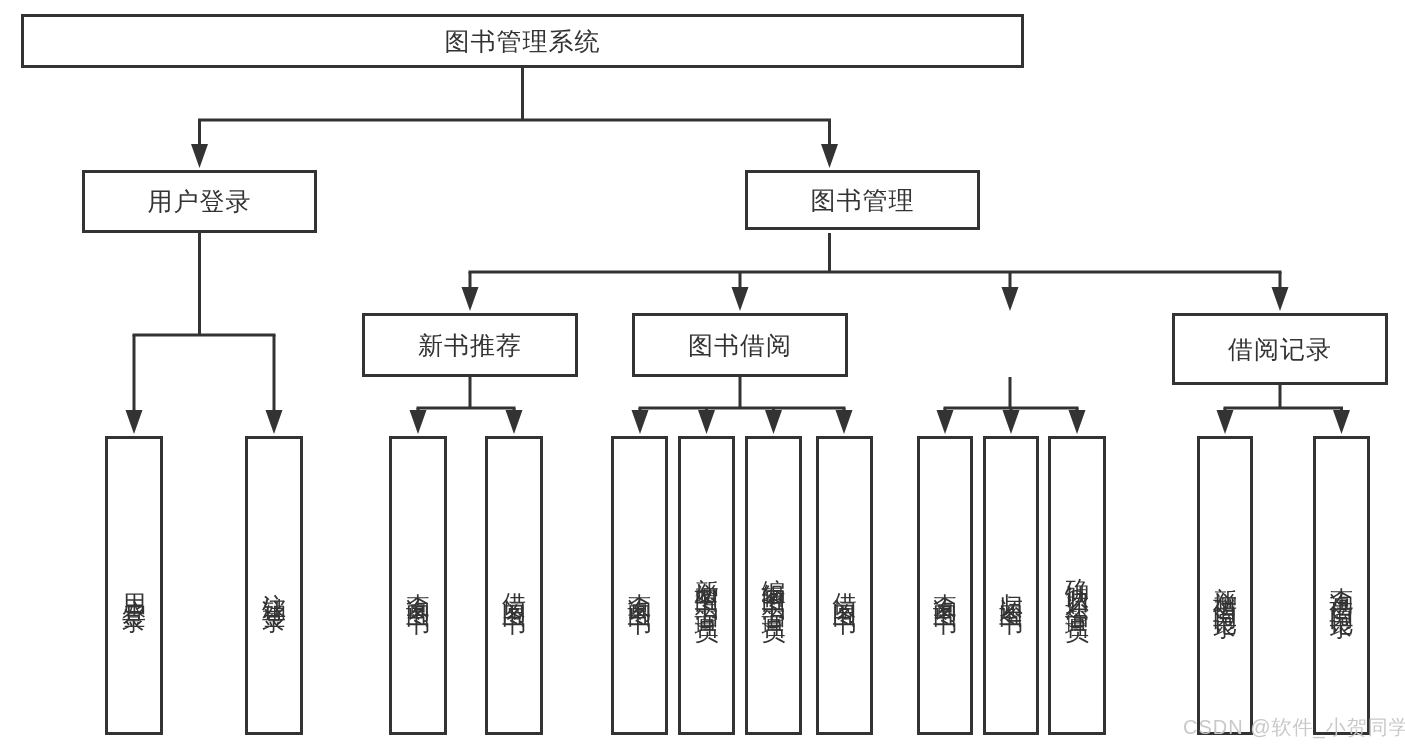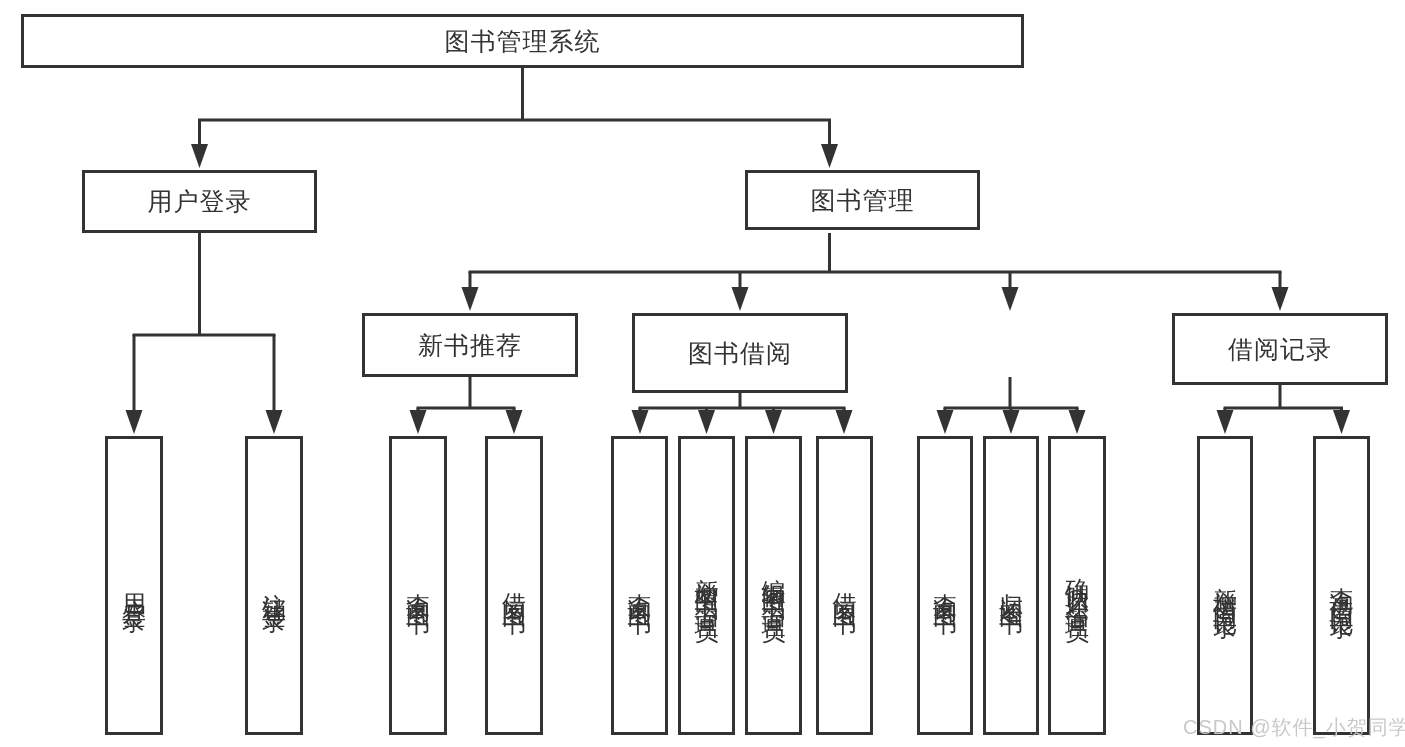--- a/index.html
+++ b/index.html
@@ -130,21 +130,21 @@
     </div>
     <div class="node h-node" style="left: 82px; top: 170px; width: 235px; height: 63px;">
       <span class="label">用户登录</span>
     </div>
     <div class="node h-node" style="left: 712px; top: 170px; width: 235px; height: 60px; margin-left: 33px;">
       <span class="label">图书管理</span>
     </div>
     <div class="node h-node" style="left: 362px; top: 313px; width: 216px; height: 64px;">
       <span class="label">新书推荐</span>
     </div>
-    <div class="node h-node" style="left: 632px; top: 313px; width: 216px; height: 80px;">
+    <div class="node h-node" style="left: 632px; top: 313px; width: 216px; height: 64px;">
       <span class="label">图书借阅</span>
     </div>
     <div class="node h-node" style="left: 1172px; top: 313px; width: 216px; height: 72px;">
       <span class="label">借阅记录</span>
     </div>
     <div class="node v-node" style="left: 105px; top: 436px; width: 58px; height: 299px;">
       <span class="label">用户登录</span>
     </div>
     <div class="node v-node" style="left: 245px; top: 436px; width: 58px; height: 299px;">
       <span class="label">注销登录</span>

